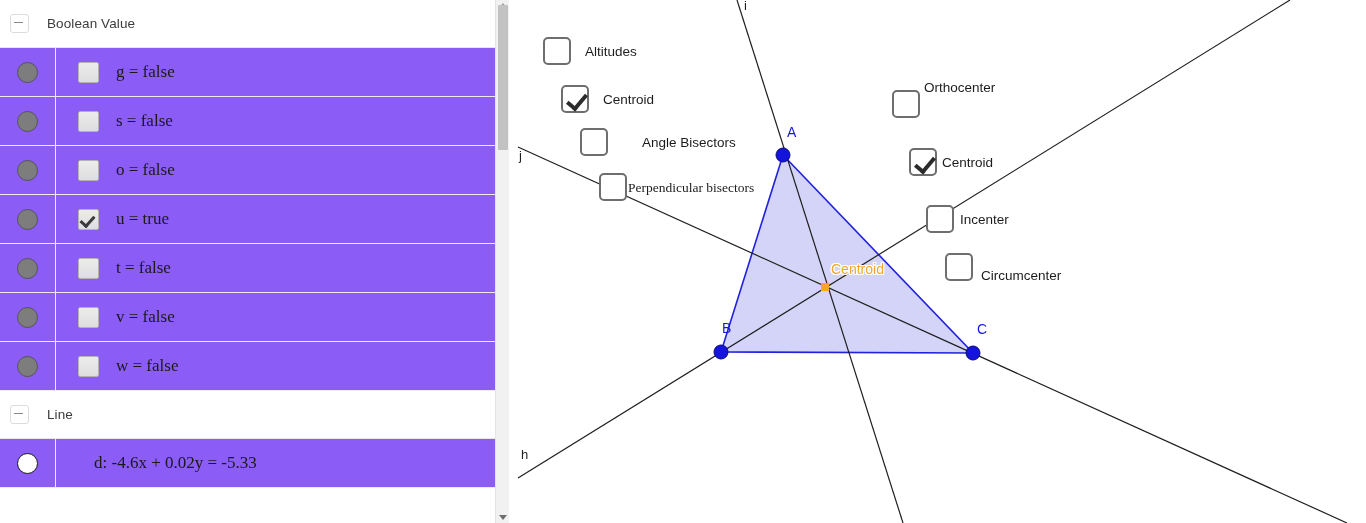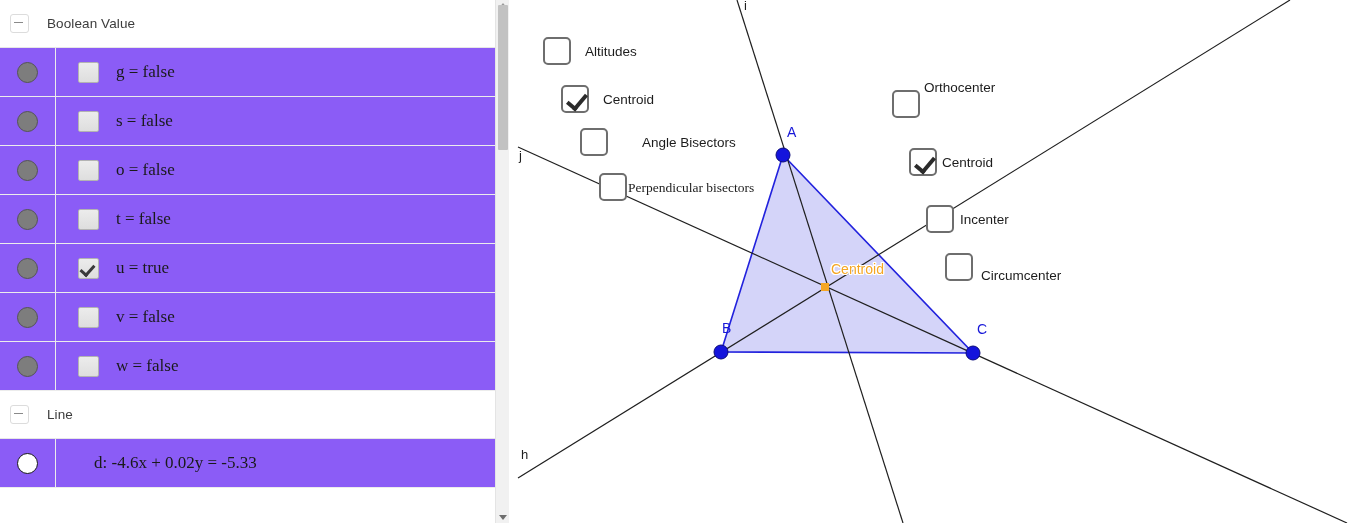--- a/index.html
+++ b/index.html
@@ -296,32 +296,32 @@
           <span class="av-checkbox"></span>
           <span class="av-label eq">o = false</span>
         </div>
       </div>
 
       <div class="av-row">
         <div class="marble-cell">
           <span class="marble filled"></span>
         </div>
         <div class="row-content">
-          <span class="av-checkbox"></span>
-          <span class="av-label eq">t = false</span>
-        </div>
-      </div>
-
-      <div class="av-row">
-        <div class="marble-cell">
-          <span class="marble filled"></span>
-        </div>
-        <div class="row-content">
           <span class="av-checkbox checked"></span>
           <span class="av-label eq">u = true</span>
+        </div>
+      </div>
+
+      <div class="av-row">
+        <div class="marble-cell">
+          <span class="marble filled"></span>
+        </div>
+        <div class="row-content">
+          <span class="av-checkbox"></span>
+          <span class="av-label eq">t = false</span>
         </div>
       </div>
 
       <div class="av-row">
         <div class="marble-cell">
           <span class="marble filled"></span>
         </div>
         <div class="row-content">
           <span class="av-checkbox"></span>
           <span class="av-label eq">v = false</span>

